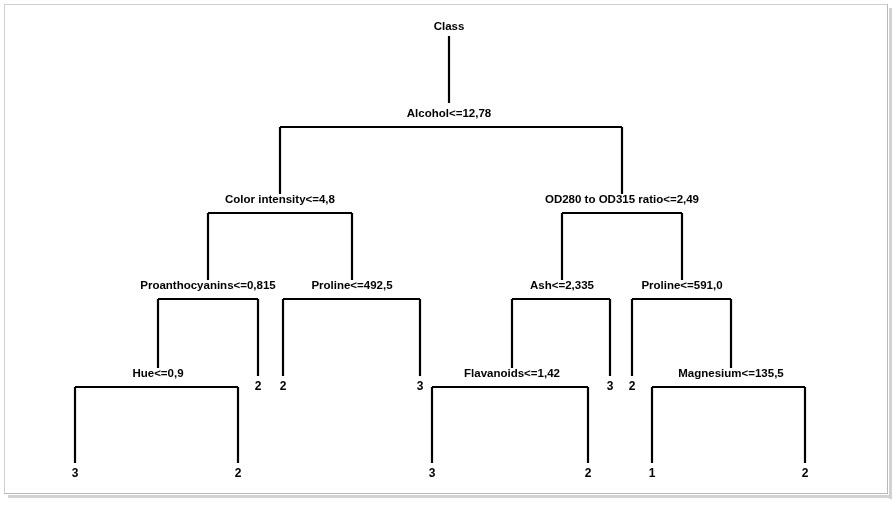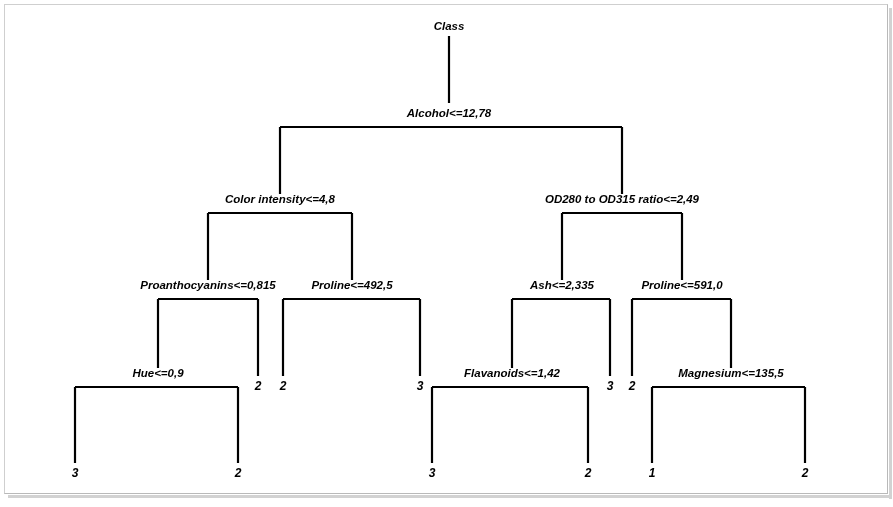--- a/index.html
+++ b/index.html
@@ -9,21 +9,20 @@
   }
   body {
     font-family: "Liberation Sans", sans-serif;
   }
   #canvas {
     position: relative;
     width: 893px;
     height: 507px;
     background: #ffffff;
     box-sizing: border-box;
-    font-style: italic;
   }
   .frame {
     position: absolute;
     left: 4px;
     top: 4px;
     width: 884px;
     height: 490px;
     box-sizing: border-box;
     border: 1px solid #b9b9b9;
     border-top-color: #cfcfcf;

